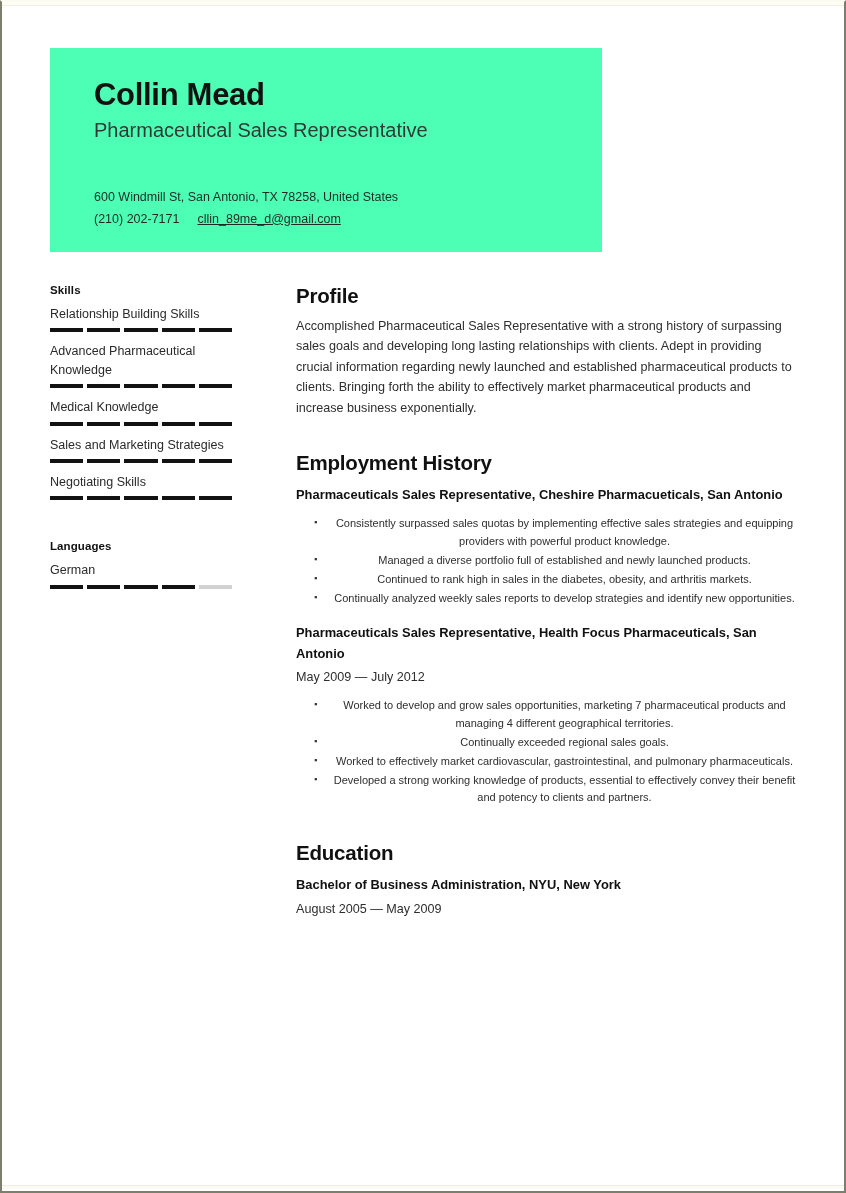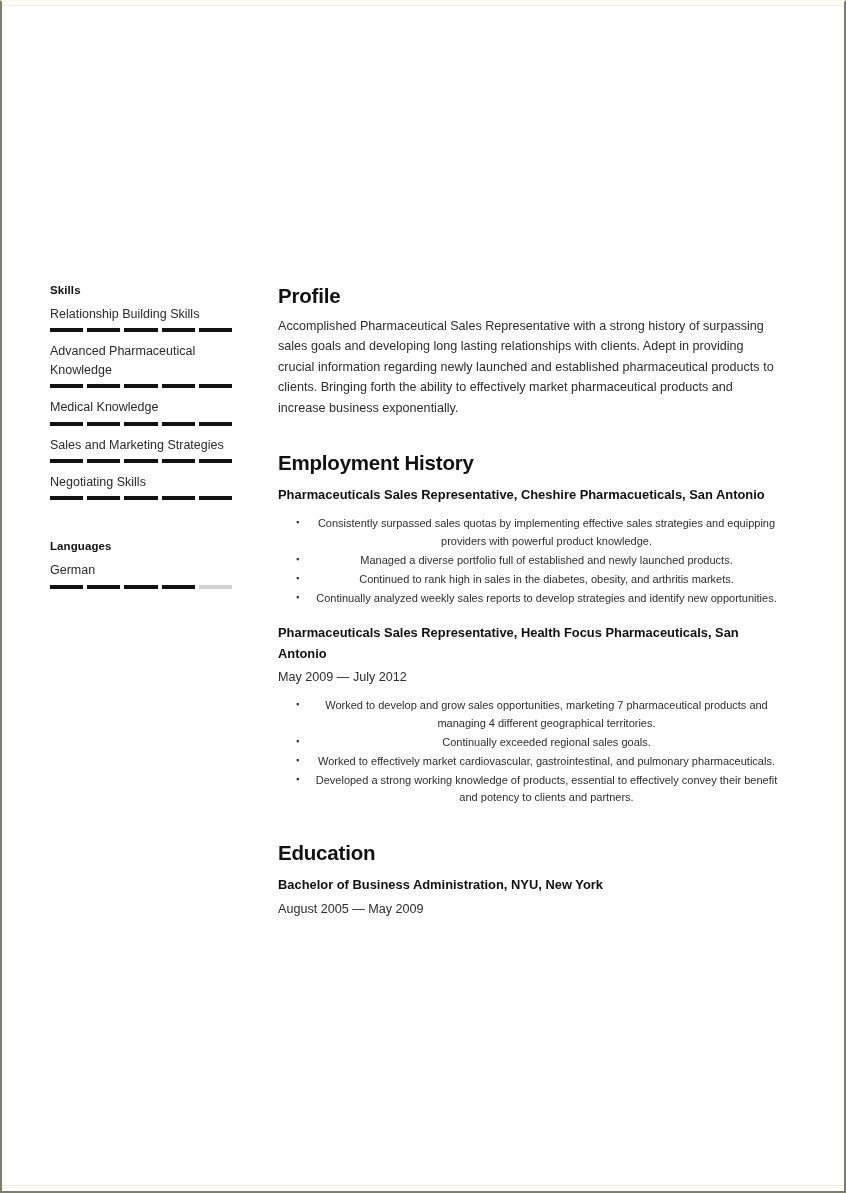--- a/index.html
+++ b/index.html
@@ -136,21 +136,21 @@
     background: #d2d2d2;
     border-radius: 0;
   }
   .rating-seg.on {
     background: #121212;
   }
 
   
   .main-col {
     position: absolute;
-    left: 276px;
+    left: 294px;
     top: 0;
     width: 504px;
   }
   .sec-heading {
     font-size: 20.5px;
     font-weight: bold;
     color: #111111;
     margin: 0 0 8px 0;
     letter-spacing: -0.2px;
   }
@@ -203,20 +203,31 @@
   .edu-entry { margin-top: 10px; }
 </style>
 </head>
 <body>
 
 <div class="page-frame">
   <div class="page-inner">
     <div class="edge-top-hair"></div>
     <div class="edge-bottom-hair"></div>
 
+    <div class="header-band">
+      <h1 class="full-name">Collin Mead</h1>
+      <div class="job-title">Pharmaceutical Sales Representative</div>
+      <div class="contact-block">
+        <div class="contact-address">600 Windmill St, San Antonio, TX 78258, United States</div>
+        <div class="contact-row2">
+          <span class="contact-phone">(210) 202-7171</span>
+          <a class="contact-email" href="#">cllin_89me_d@gmail.com</a>
+        </div>
+      </div>
+    </div>
 
     <div class="body-cols">
 
       <aside class="sidebar">
 
         <div class="side-heading">Skills</div>
         <div id="skills-list">
             <div class="rated-item">
               <div class="rated-label">Relationship Building Skills</div>
               <div class="rating-bar">

